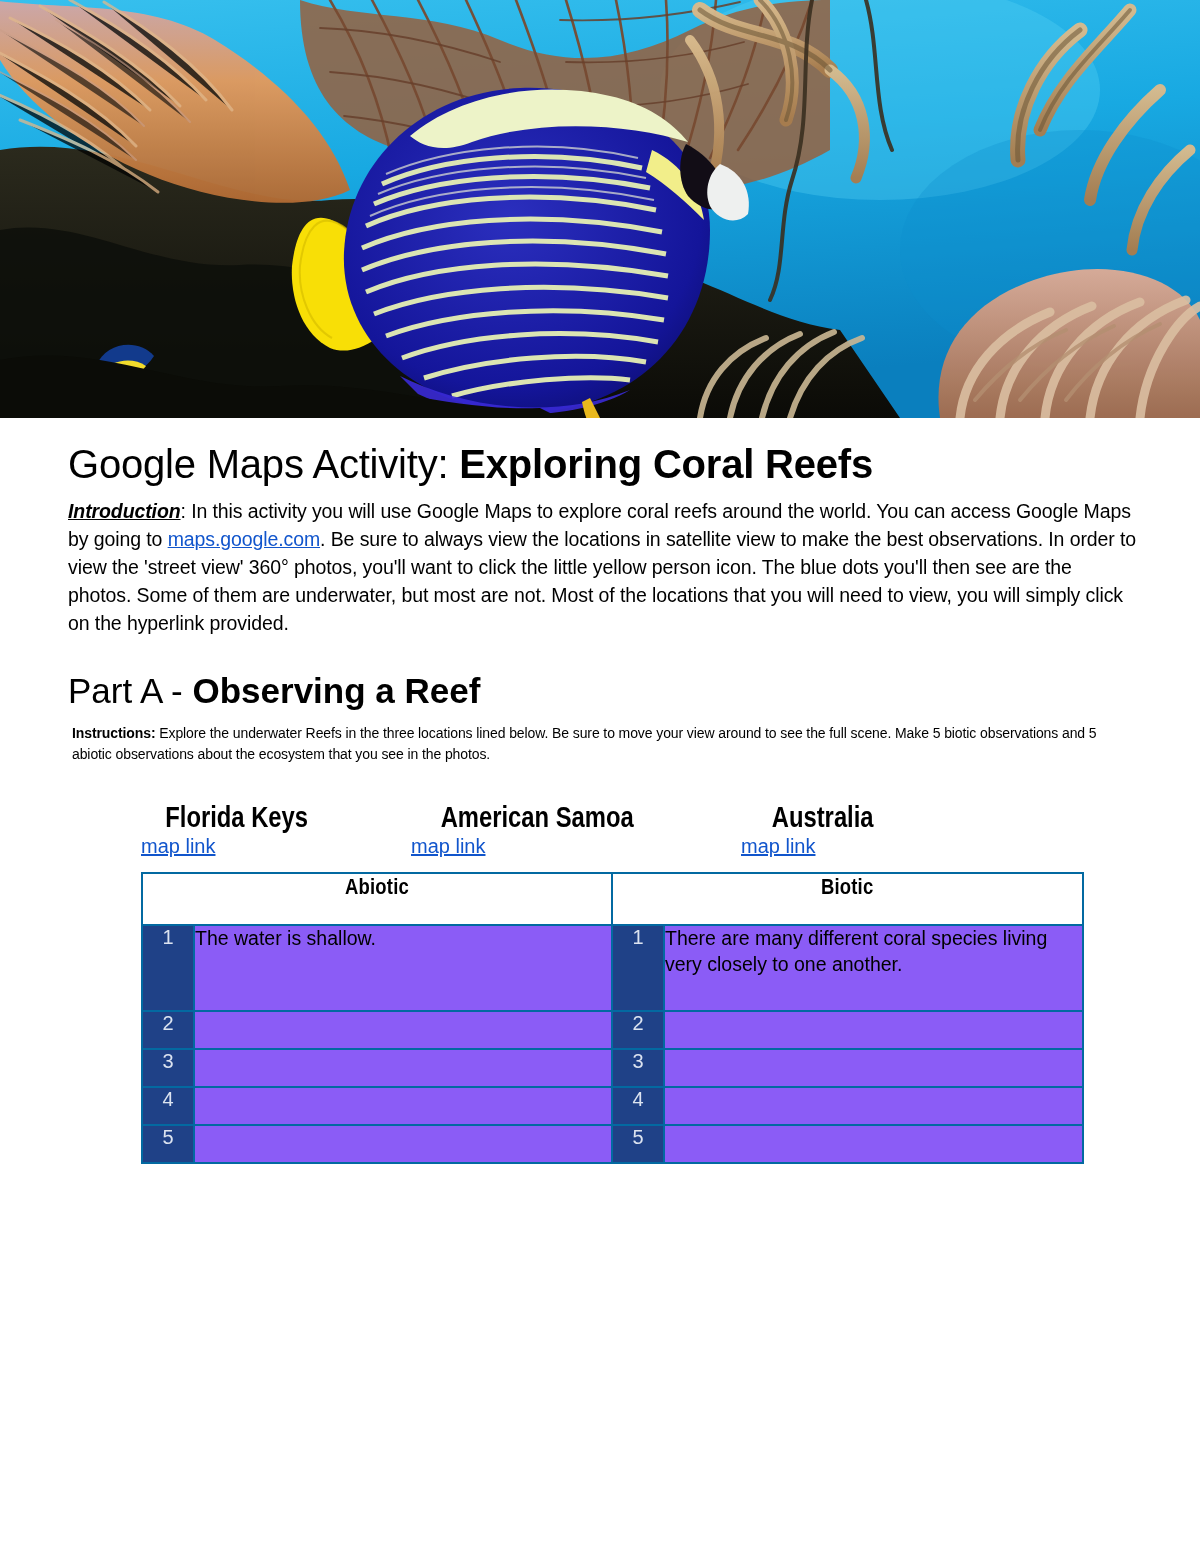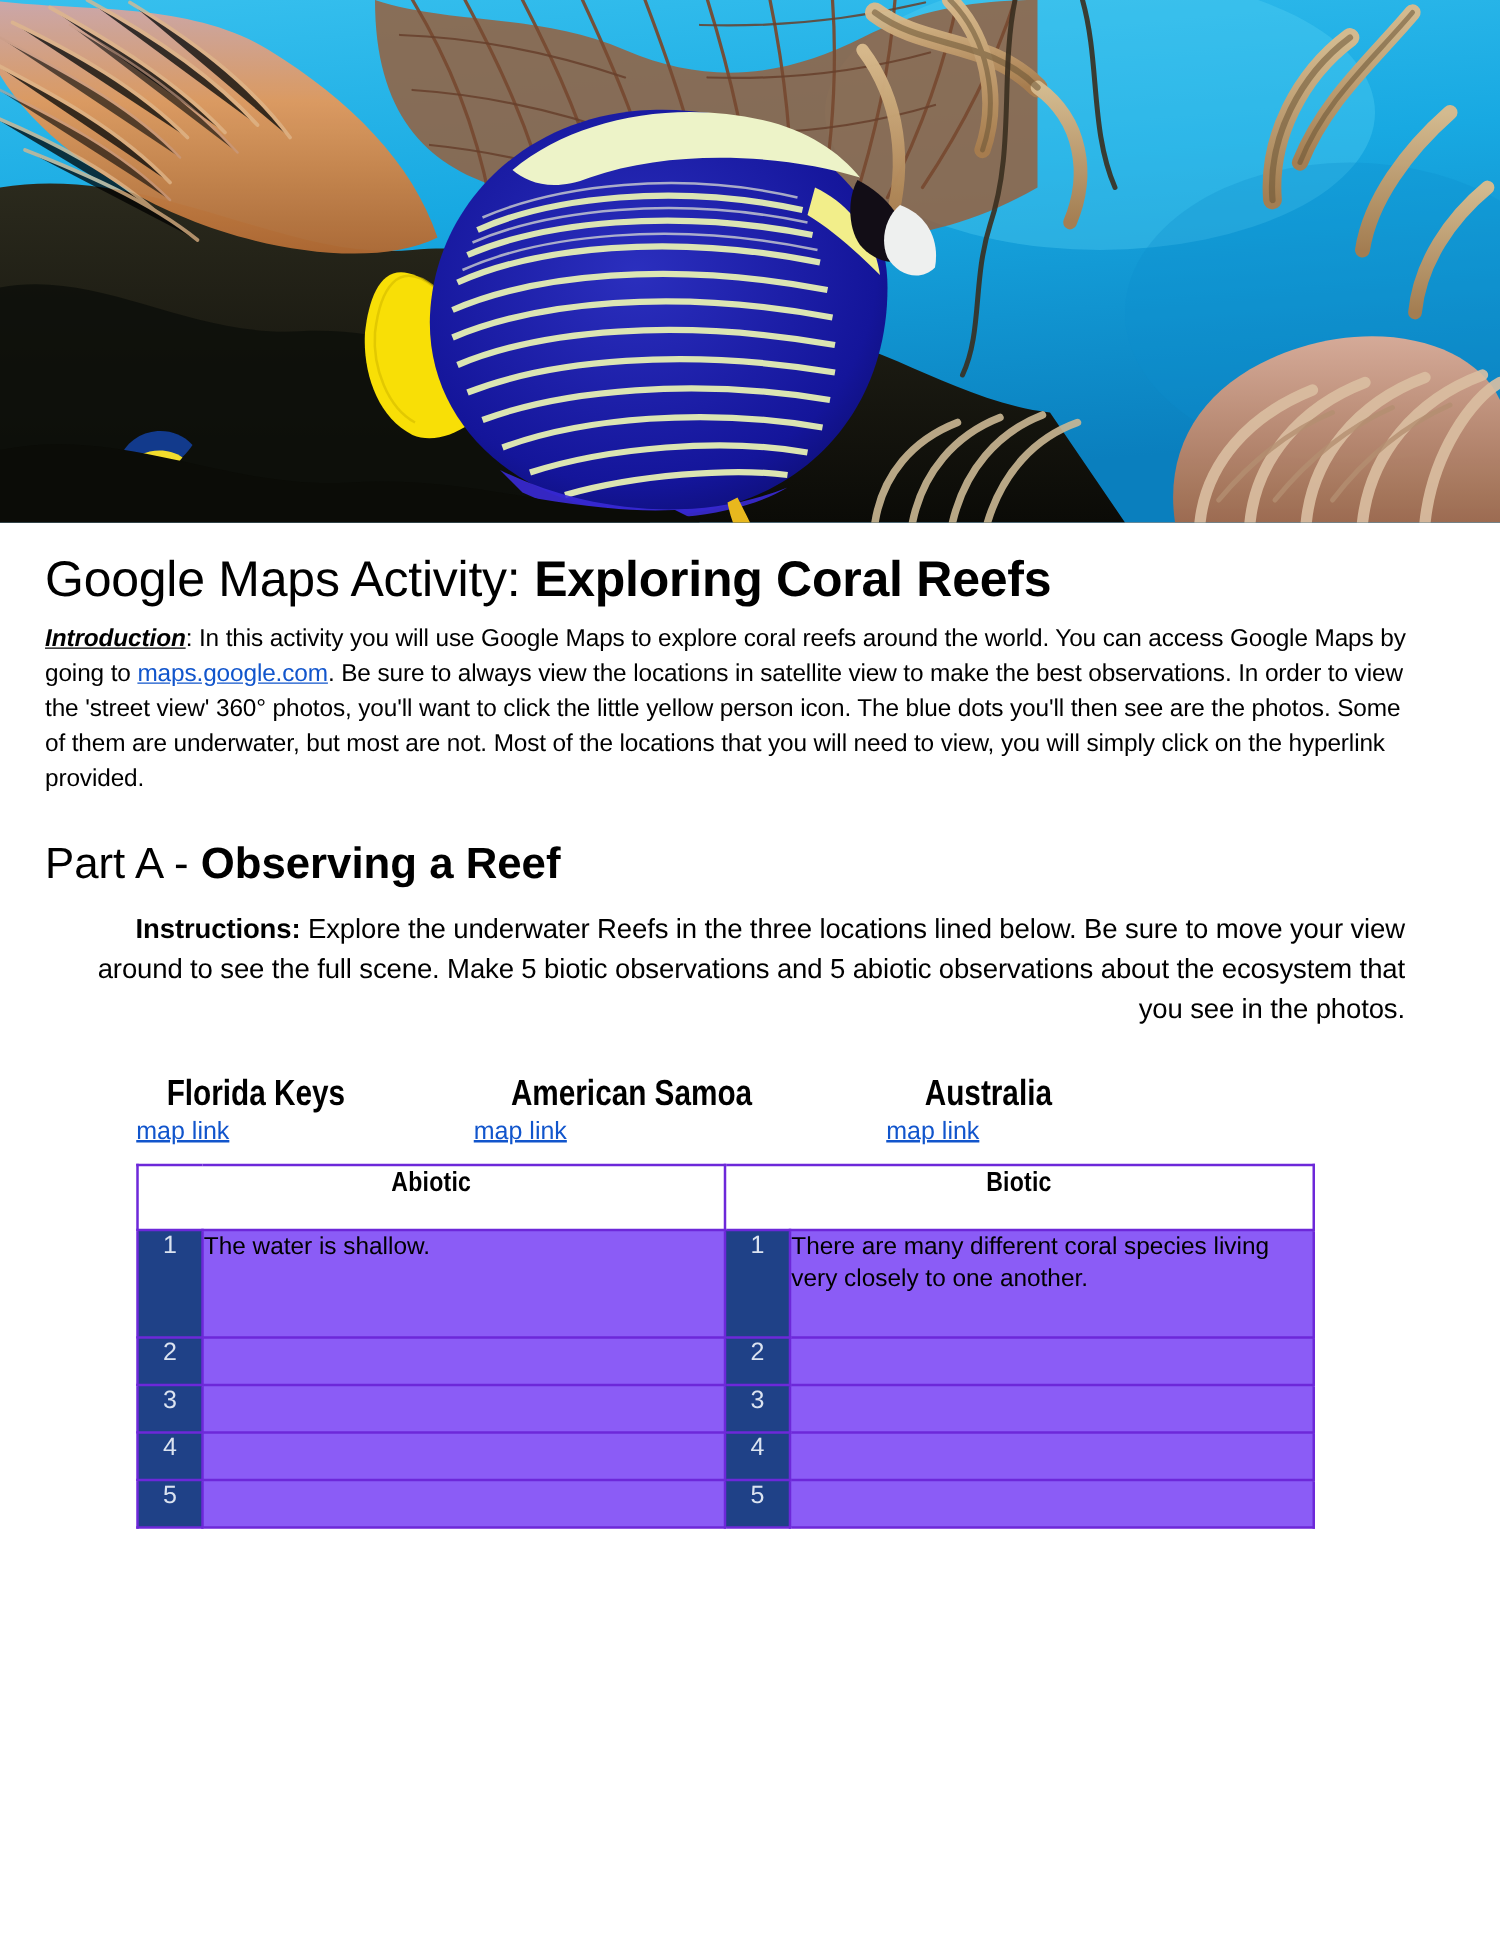--- a/index.html
+++ b/index.html
@@ -20,21 +20,21 @@
     position: relative;
     width: 1200px;
     height: 418px;
     overflow: hidden;
     background: #0a1a1f;
   }
   .hero svg { display: block; width: 1200px; height: 418px; }
 
   
   .doc {
-    padding: 0 60px 0 36px;
+    padding: 0 60px 0 68px;
     box-sizing: border-box;
   }
 
   h1.title {
     font-size: 40px;
     font-weight: 400;
     margin: 24px 0 10px 0;
     letter-spacing: -0.2px;
     line-height: 1.12;
     white-space: nowrap;
@@ -59,25 +59,24 @@
 
   h2.parta {
     font-size: 35px;
     font-weight: 400;
     margin: 34px 0 12px 0;
     line-height: 1.15;
   }
   h2.parta .bold { font-weight: 700; }
 
   p.instructions {
-    font-size: 22px;
+    font-size: 14px;
     line-height: 1.44;
-    margin: 16px;
+    margin: 4px;
     letter-spacing: -0.1px;
-    text-align: right;
   }
   p.instructions .lead { font-weight: 700; }
 
   
   .locations {
     margin: 38px 0 0 0;
     display: flex;
     width: 942px;
     margin-left: 73px;
   }
@@ -106,21 +105,21 @@
 
   
   table.obs {
     margin-left: 73px;
     margin-top: 14px;
     border-collapse: collapse;
     width: 941px;
     table-layout: fixed;
   }
   table.obs td, table.obs th {
-    border: 2px solid #6d28d9;
+    border: 2px solid #0369a1;
     padding: 0;
     vertical-align: top;
   }
   th.hdr {
     text-align: center;
     height: 50px;
     vertical-align: middle;
     font-size: 22px;
     font-weight: 700;
     font-family: "Liberation Sans Narrow", "Liberation Sans", sans-serif;

